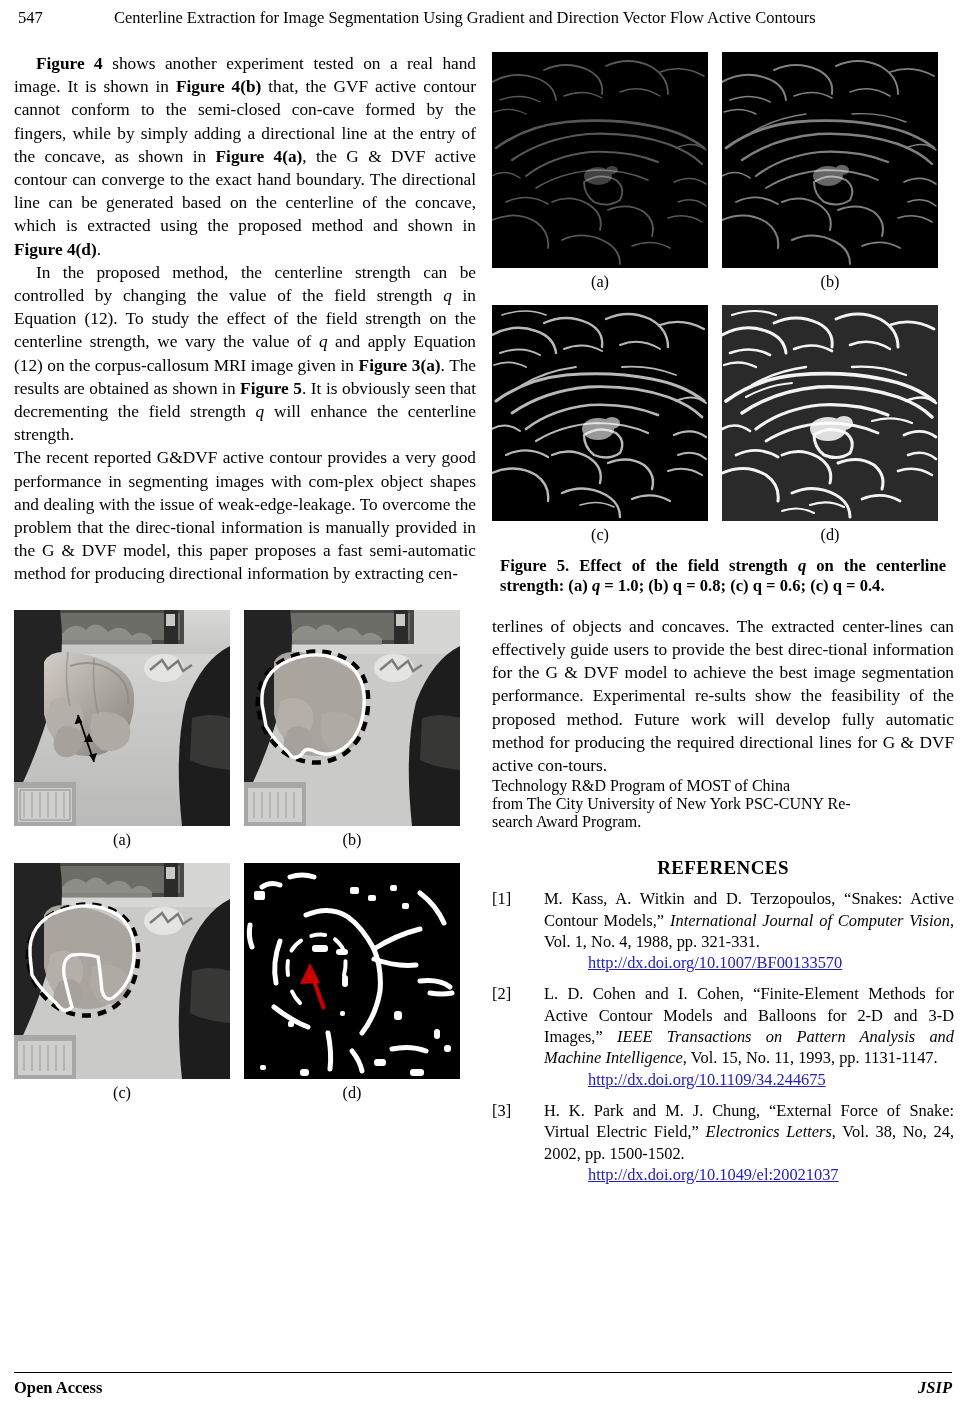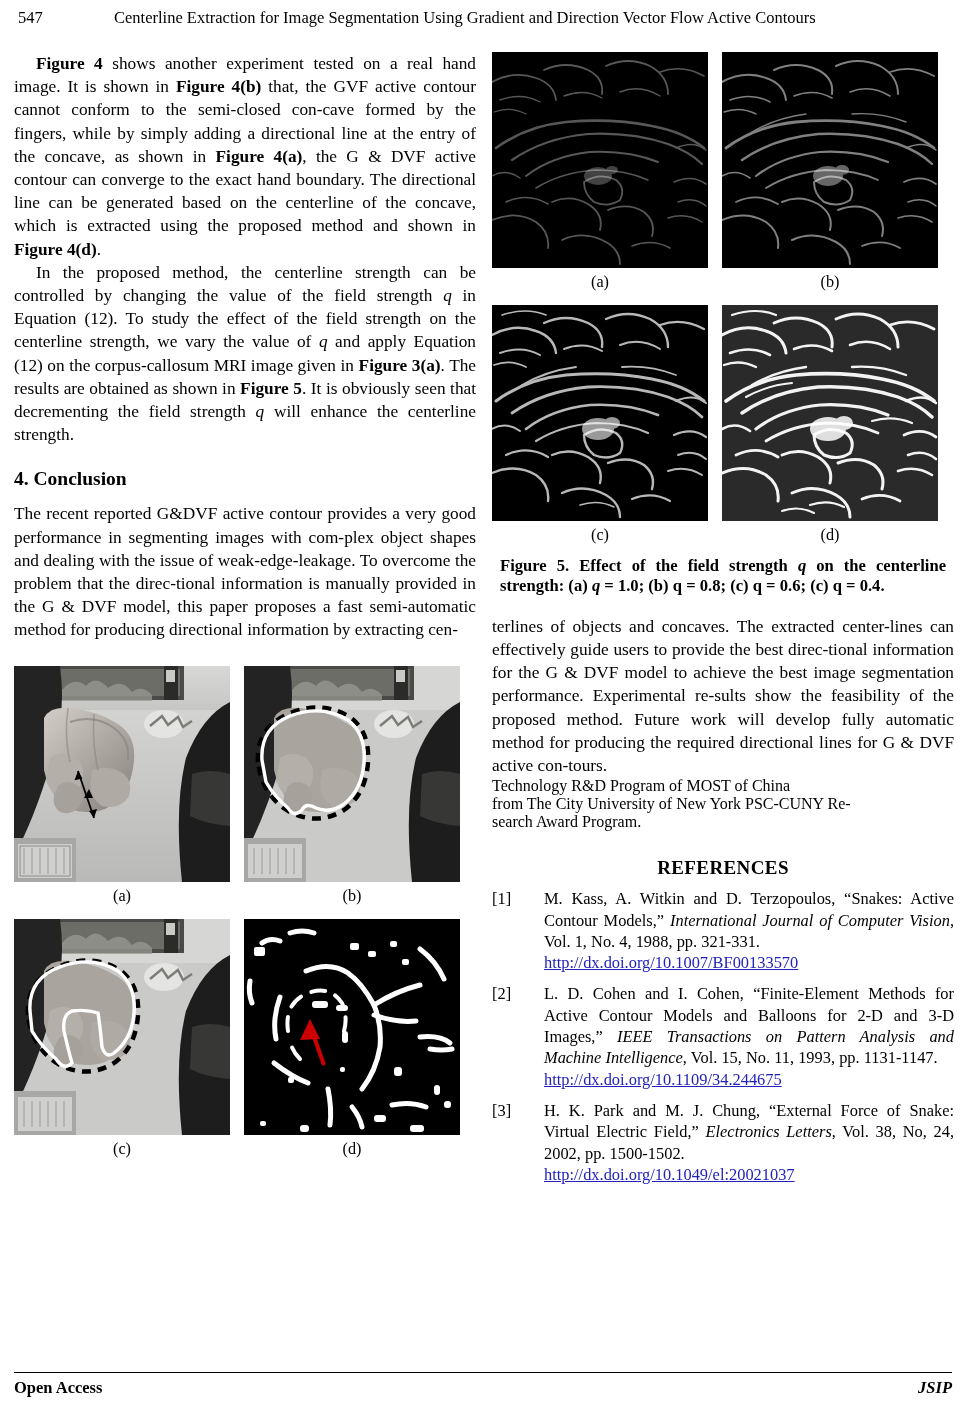--- a/index.html
+++ b/index.html
@@ -100,20 +100,21 @@
   .ref .num {
     position: absolute;
     left: 0;
     top: 0;
   }
   .ref .it { font-style: italic; }
   .doi {
     color: #2222bb;
     text-decoration: underline;
     word-break: break-all;
+    margin-left: 44px;
   }
 
   
   .figblock { position: relative; }
   .figrow {
     display: flex;
     gap: 14px;
     justify-content: flex-start;
   }
   .panel { position: relative; }
@@ -167,21 +168,20 @@
   <span class="title">Centerline Extraction for Image Segmentation Using Gradient and Direction Vector Flow Active Contours</span>
 </div>
 <div class="runhead-rule"></div>
 
 <div class="col col-left">
 
   <p class="body indent"><b>Figure 4</b> shows another experiment tested on a real hand image. It is shown in <b>Figure 4(b)</b> that, the GVF active contour cannot conform to the semi-closed con-cave formed by the fingers, while by simply adding a directional line at the entry of the concave, as shown in <b>Figure 4(a)</b>, the G &amp; DVF active contour can converge to the exact hand boundary. The directional line can be generated based on the centerline of the concave, which is extracted using the proposed method and shown in <b>Figure 4(d)</b>.</p>
 
   <p class="body indent">In the proposed method, the centerline strength can be controlled by changing the value of the field strength <i>q</i> in Equation (12). To study the effect of the field strength on the centerline strength, we vary the value of <i>q</i> and apply Equation (12) on the corpus-callosum MRI image given in <b>Figure 3(a)</b>. The results are obtained as shown in <b>Figure 5</b>. It is obviously seen that decrementing the field strength <i>q</i> will enhance the centerline strength.</p>
 
-  <h2 class="section">4. Conclusion</h2>
 
   <p class="body">The recent reported G&amp;DVF active contour provides a very good performance in segmenting images with com-plex object shapes and dealing with the issue of weak-edge-leakage. To overcome the problem that the direc-tional information is manually provided in the G &amp; DVF model, this paper proposes a fast semi-automatic method for producing directional information by extracting cen-</p>
 
   <div class="figblock" style="margin-top:24px;">
 
     <div class="figrow">
 
       <div class="panel">
         <div class="frame">
           <div class="hand">

